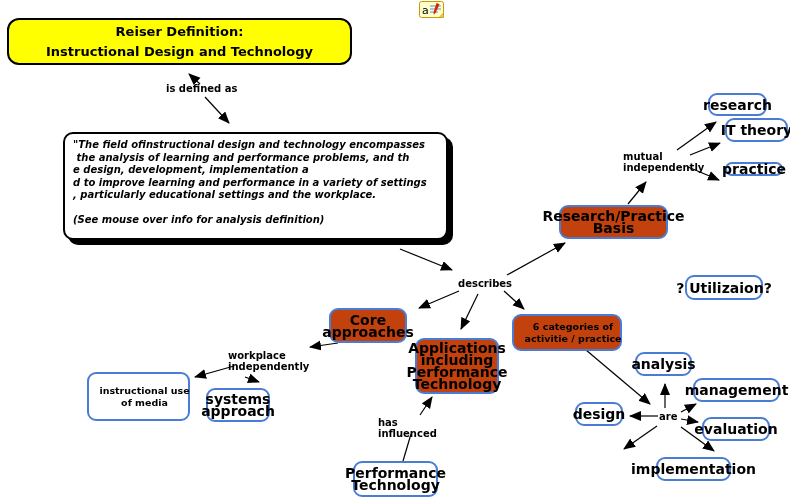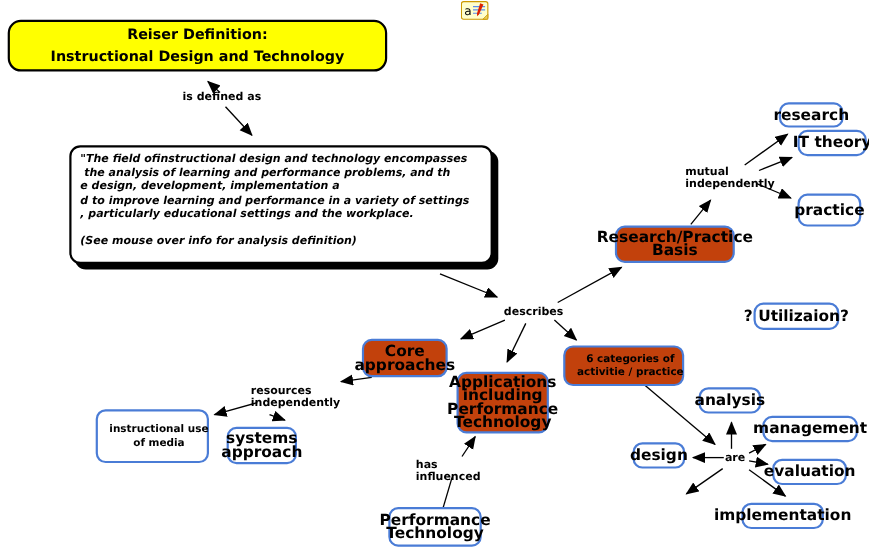--- a/index.html
+++ b/index.html
@@ -107,21 +107,21 @@
   </div>
 
   <div class="node" style="left:708px;top:93px;width:59px;height:23px">
     <span>research</span>
   </div>
 
   <div class="node" style="left:725px;top:118px;width:63px;height:24px">
     <span>IT theory</span>
   </div>
 
-  <div class="node" style="left:725px;top:176px;width:58px;height:30px">
+  <div class="node" style="left:725px;top:162px;width:58px;height:14px">
     <span>practice</span>
   </div>
 
   <div class="node" style="left:685px;top:275px;width:78px;height:25px">
     <span>? Utilizaion?</span>
   </div>
 
   <div class="node green" style="left:329px;top:308px;width:78px;height:35px">
     <span>Core</span>
     <span>approaches</span>
@@ -164,35 +164,35 @@
 
   <div class="node" style="left:693px;top:378px;width:87px;height:24px">
     <span>management</span>
   </div>
 
   <div class="node" style="left:702px;top:417px;width:68px;height:24px">
     <span>evaluation</span>
   </div>
 
 
-  <div class="node" style="left:674px;top:457px;width:75px;height:24px">
+  <div class="node" style="left:656px;top:457px;width:75px;height:24px">
     <span>implementation</span>
   </div>
 
   <div class="link-label" style="left:166px;top:83px;width:72px">is defined as</div>
 
   <div class="link-label" style="left:458px;top:278px;width:52px">describes</div>
 
   <div class="link-label" style="left:623px;top:151px;width:76px">
     <span>mutual</span>
     <span>independently</span>
   </div>
 
   <div class="link-label" style="left:228px;top:350px;width:76px">
-    <span>resources</span>
+    <span>workplace</span>
     <span>independently</span>
   </div>
 
   <div class="link-label" style="left:378px;top:417px;width:74px">has influenced</div>
 
   <div class="link-label" style="left:659px;top:411px;width:22px">are</div>
 
 </div>
 
 </body></html>

